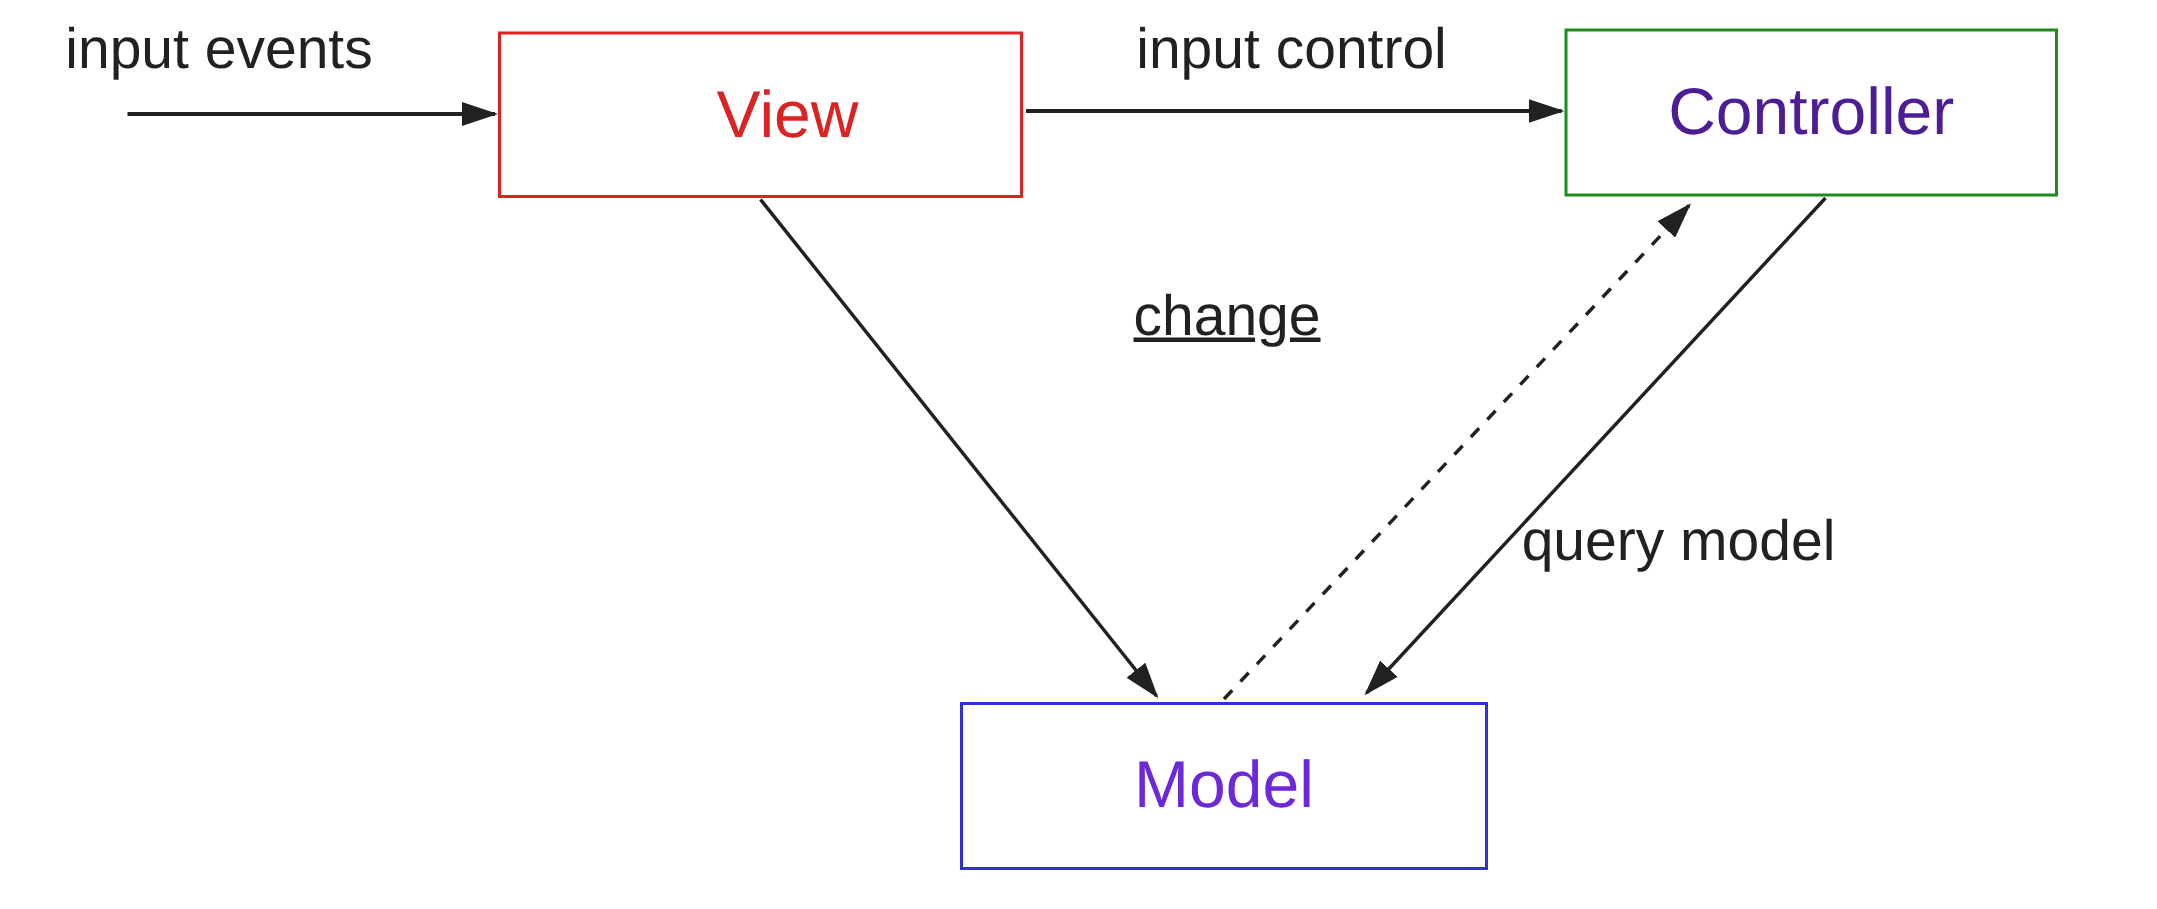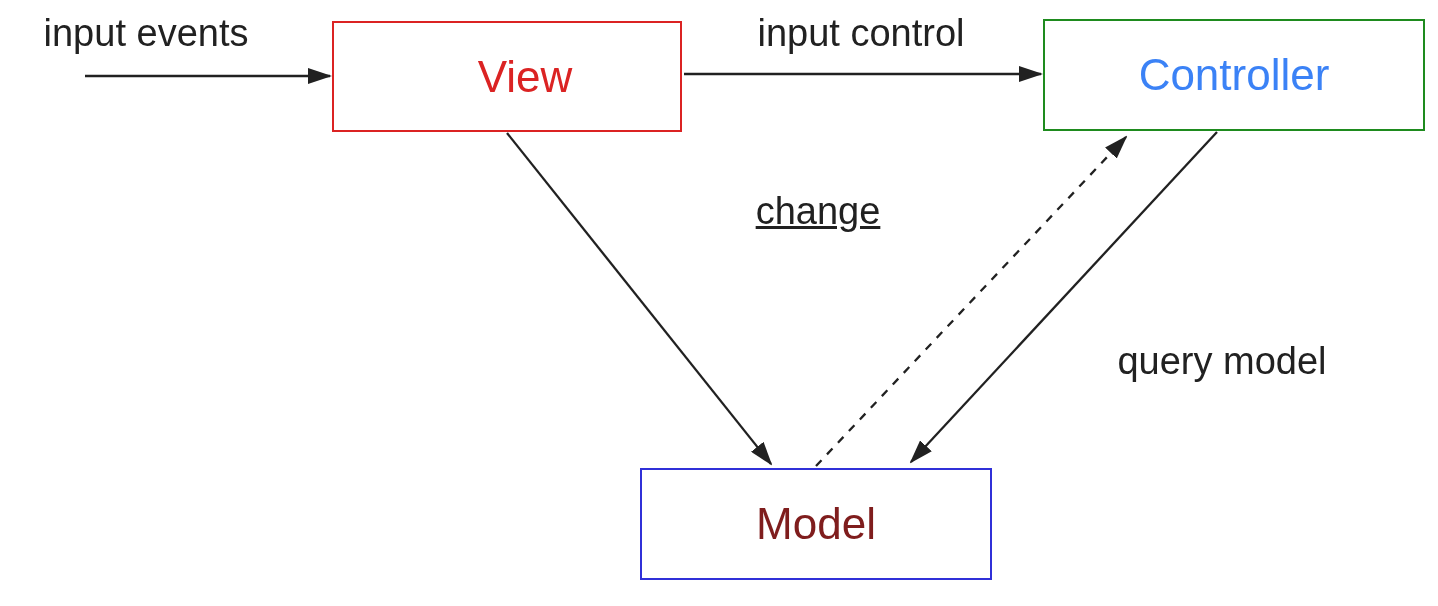--- a/index.html
+++ b/index.html
@@ -34,44 +34,44 @@
   }
   .node-view {
     left: 332px; top: 21px;
     width: 350px; height: 111px;
     border: 2px solid #db2323;
     color: #db2323;
     padding-left: 36px;
   }
   .node-controller {
     left: 1043px; top: 19px;
-    width: 382px; height: 112px;
+    width: 329px; height: 112px;
     border: 2px solid #1e8b1e;
-    color: #3b82f6;
+    color: #4c1d95;
   }
   .node-model {
     left: 640px; top: 468px;
     width: 352px; height: 112px;
     border: 2px solid #3030d8;
-    color: #7f1d1d;
+    color: #6d28d9;
   }
   .edge-label {
     position: absolute;
     color: #212121;
     font-size: 38px;
     line-height: 47px;
     white-space: nowrap;
     transform: translateX(-50%);
     text-align: center;
   }
   .lbl-input-events   { left: 146px;  top: 10px; }
   .lbl-view-control   { left: 861px;  top: 10px; }
   .lbl-update-model   { left: 478px;  top: 330px; }
   .lbl-change-notif   { left: 818px;  top: 188px; text-decoration: underline; }
-  .lbl-query-model    { left: 1222px; top: 338px; }
+  .lbl-query-model    { left: 1119px; top: 338px; }
 </style>
 </head>
 <body>
 
 <div class="canvas">
 
   <svg class="arrows-layer" viewBox="0 0 1438 606" xmlns="http://www.w3.org/2000/svg">
     <defs>
       <marker id="arrowhead" markerUnits="userSpaceOnUse" markerWidth="24" markerHeight="16" refX="22" refY="8" orient="auto">
         <path d="M0,0 L24,8 L0,16 Z" fill="#212121"></path>

